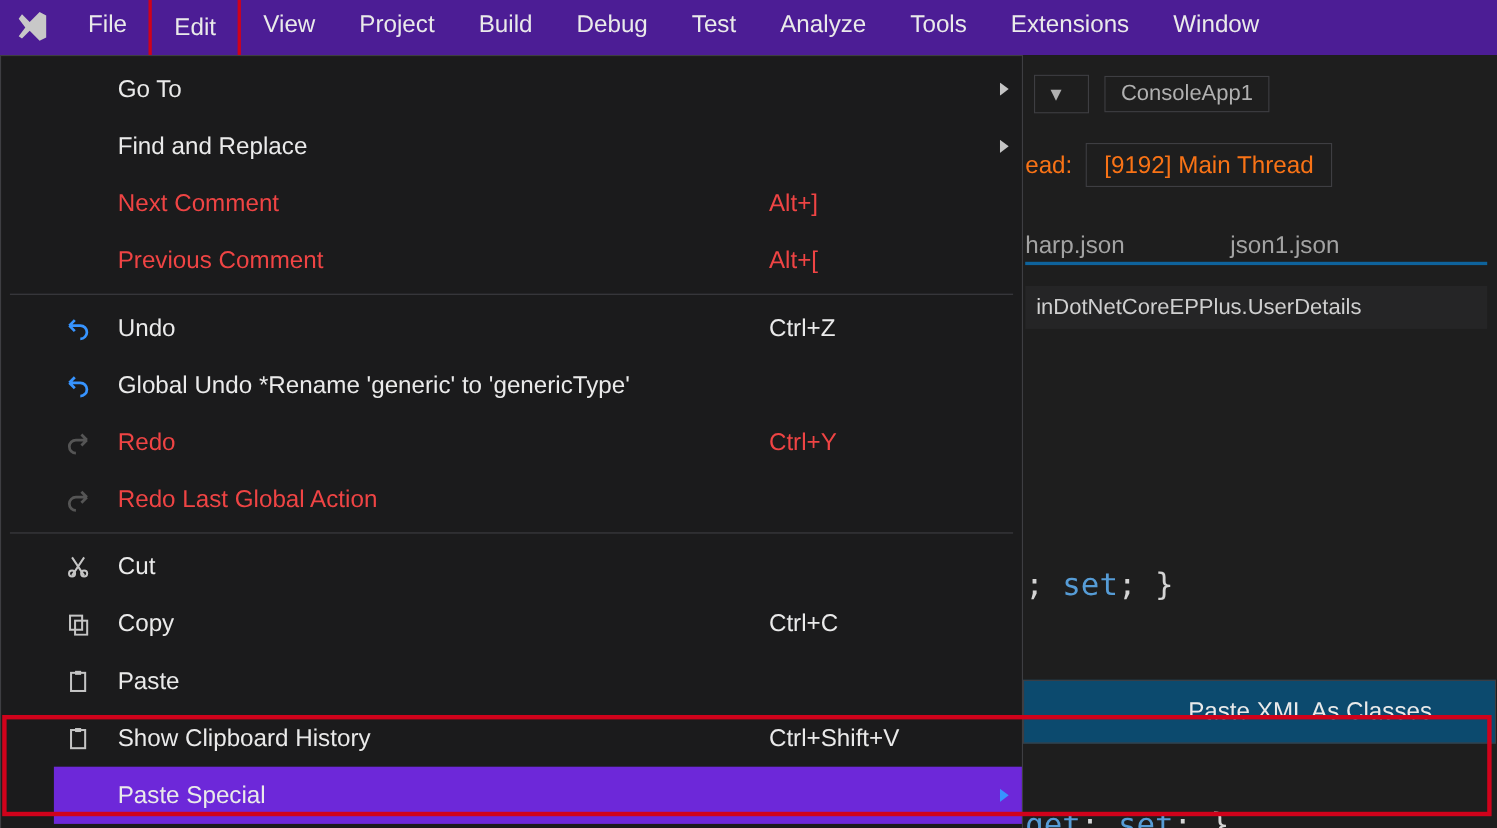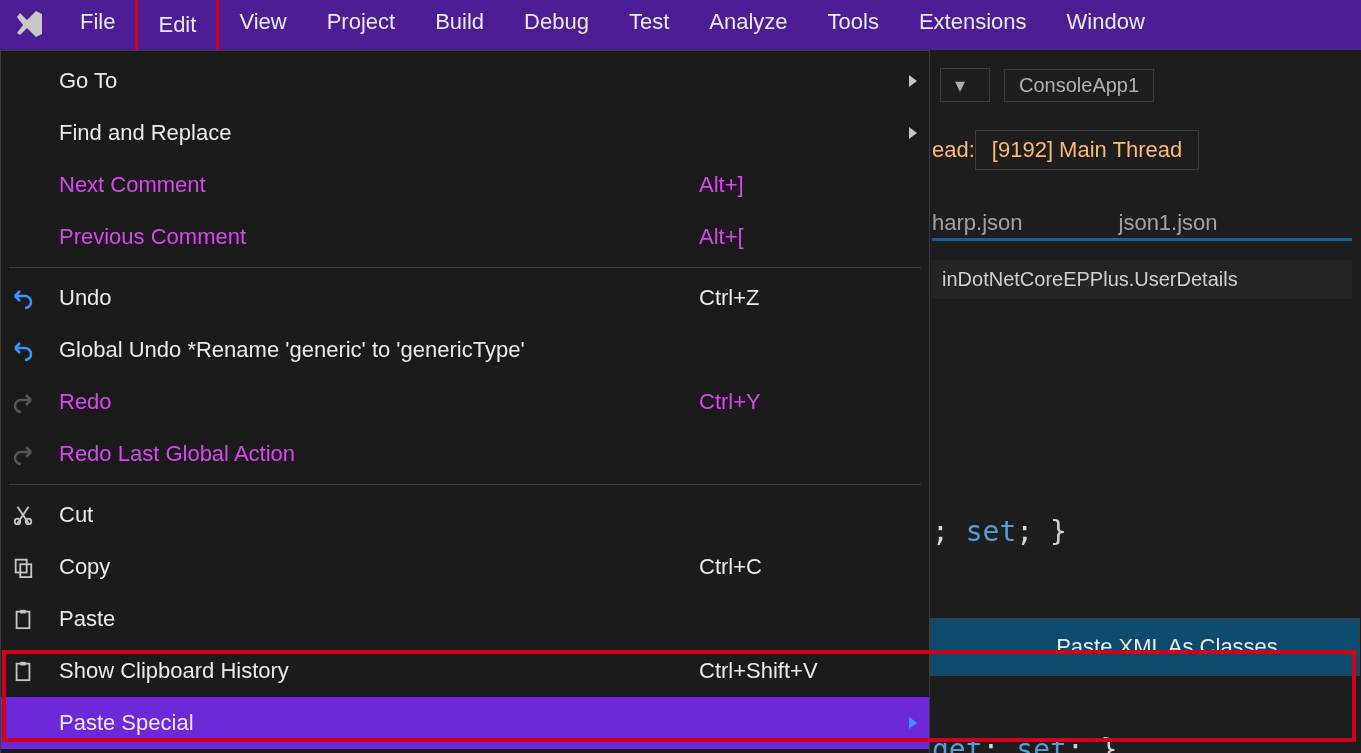--- a/index.html
+++ b/index.html
@@ -46,22 +46,23 @@
     z-index: 100;
     padding: 4px 0;
   }
   .menu-item {
     display: flex;
     align-items: center;
     height: 52px;
     font-size: 22px;
     color: #eaeaea;
     position: relative;
-  }
-  .menu-item.disabled { color: #d946ef; }
+    margin-left: 48px;
+  }
+  .menu-item.disabled { color: #ef4444; }
   .menu-item.hover { background: #6d28d9; }
   .mi-icon {
     width: 44px;
     display: flex; align-items: center; justify-content: center;
     flex-shrink: 0;
   }
   .mi-label { flex: 1; padding-left: 14px; }
   .mi-shortcut { width: 200px; color: inherit; }
   .mi-arrow {
     width: 30px;
@@ -112,22 +113,22 @@
     display: flex; gap: 14px; align-items:center;
     font-size: 20px;
   }
   .combo {
     border:1px solid #3e3e42;
     padding:4px 14px; color:#b0b0b0;
     display:flex; align-items:center; gap:10px;
   }
   .thread-row {
     position:absolute; top:80px; left:932px;
-    display:flex; align-items:center; gap:0;
-    font-size:22px; color:#fdba74;
+    display:flex; align-items:center; gap:12px;
+    font-size:22px; color:#f97316;
   }
   .thread-val {
     border:1px solid #3e3e42; padding:6px 16px;
   }
   .tabs {
     position:absolute; top:160px; left:932px;
     display:flex; gap:96px;
     font-size:22px; color:#a3a3a3;
     border-bottom:3px solid #0e639c;
     padding-bottom:2px; width:420px;

